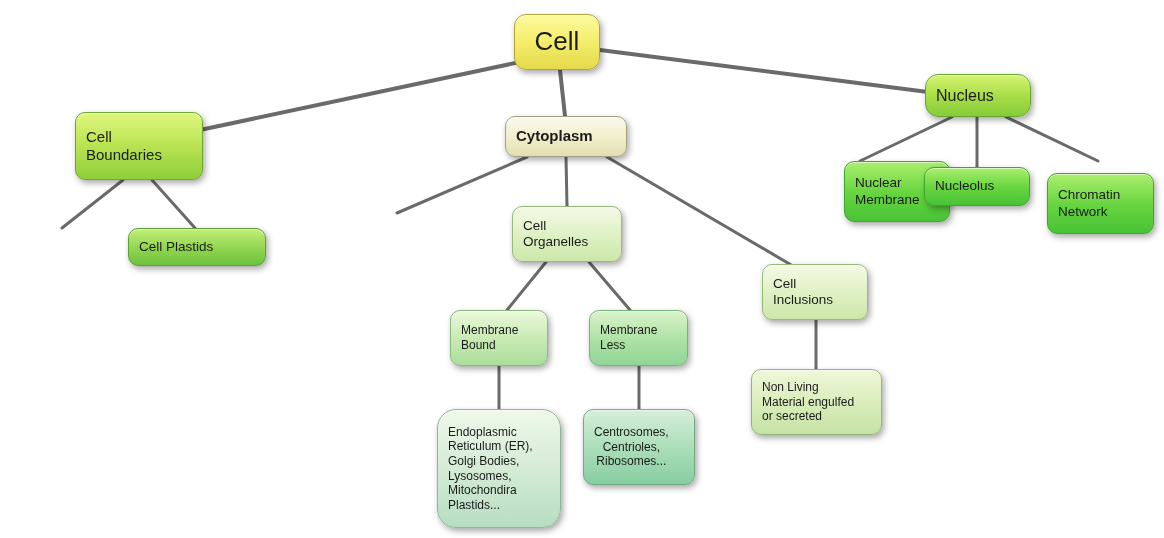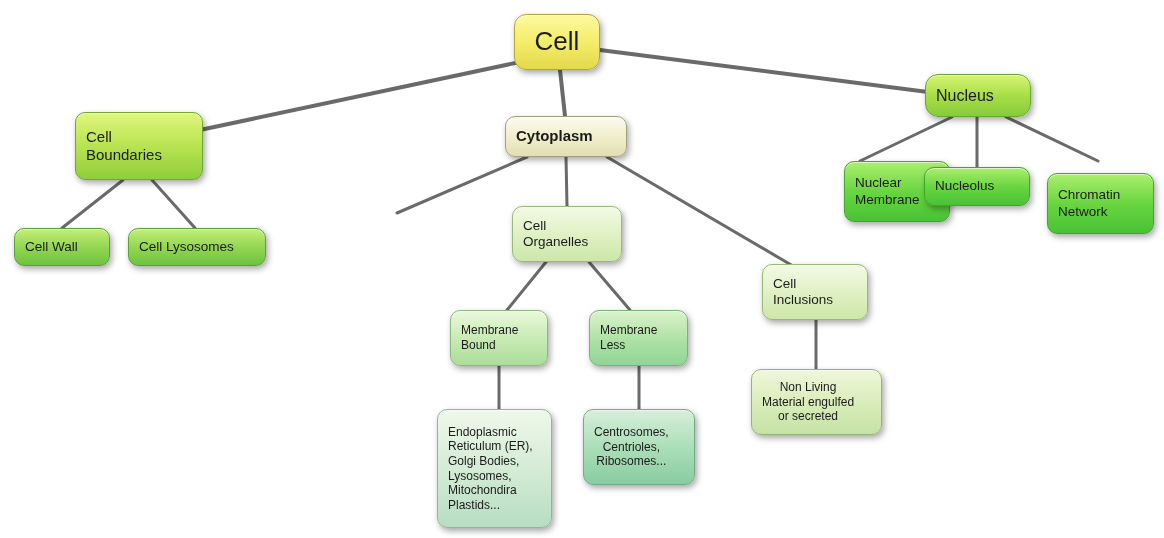--- a/index.html
+++ b/index.html
@@ -73,25 +73,22 @@
   </svg>
 
   <div class="node c-root fz-root center" style="left:514px;top:14px;width:86px;height:56px;border-radius:12px;">
     <span class="lbl">Cell</span>
   </div>
 
   <div class="node c-chartreuse fz-big" style="left:75px;top:112px;width:128px;height:68px;">
     <span class="lbl">Cell
 Boundaries</span>
   </div>
-  <div class="node c-greenmid fz-mid" style="left:14px;top:228px;width:96px;height:38px;">
-    <span class="lbl">Cell Wall</span>
-  </div>
   <div class="node c-greenmid fz-mid" style="left:128px;top:228px;width:138px;height:38px;">
-    <span class="lbl">Cell Lysosomes</span>
+    <span class="lbl">Cell Plastids</span>
   </div>
 
   <div class="node c-cream fz-big" style="left:505px;top:116px;width:122px;height:41px;font-weight:bold;">
     <span class="lbl">Cytoplasm</span>
   </div>
   <div class="node c-pale fz-mid" style="left:512px;top:206px;width:110px;height:56px;">
     <span class="lbl">Cell
 Organelles</span>
   </div>
   <div class="node c-pale fz-mid" style="left:762px;top:264px;width:106px;height:56px;">
@@ -99,34 +96,34 @@
 Inclusions</span>
   </div>
   <div class="node c-lightgreen fz-small" style="left:450px;top:310px;width:98px;height:56px;">
     <span class="lbl">Membrane
 Bound</span>
   </div>
   <div class="node c-mint fz-small" style="left:589px;top:310px;width:99px;height:56px;">
     <span class="lbl">Membrane
 Less</span>
   </div>
-  <div class="node c-tealpale fz-small" style="left:437px;top:409px;width:115px;height:119px;">
+  <div class="node c-tealpale fz-small" style="left:437px;top:409px;width:124px;height:119px;border-radius:19px;">
     <span class="lbl">Endoplasmic
 Reticulum (ER),
 Golgi Bodies,
 Lysosomes,
 Mitochondira
 Plastids...</span>
   </div>
   <div class="node c-teal fz-small" style="left:583px;top:409px;width:112px;height:76px;text-align:center;">
     <span class="lbl">Centrosomes,
 Centrioles,
 Ribosomes...</span>
   </div>
-  <div class="node c-pale2 fz-small" style="left:751px;top:369px;width:131px;height:66px;text-align:center;">
+  <div class="node c-pale2 fz-small" style="left:751px;top:369px;width:131px;height:66px;">
     <span class="lbl">Non Living
 Material engulfed
 or secreted</span>
   </div>
 
   <div class="node c-nucleus fz-nucleus" style="left:925px;top:74px;width:106px;height:43px;border-radius:13px;">
     <span class="lbl">Nucleus</span>
   </div>
   <div class="node c-greenbright fz-mid" style="left:800px;top:161px;width:106px;height:61px;margin-left:44px;">
     <span class="lbl">Nuclear

